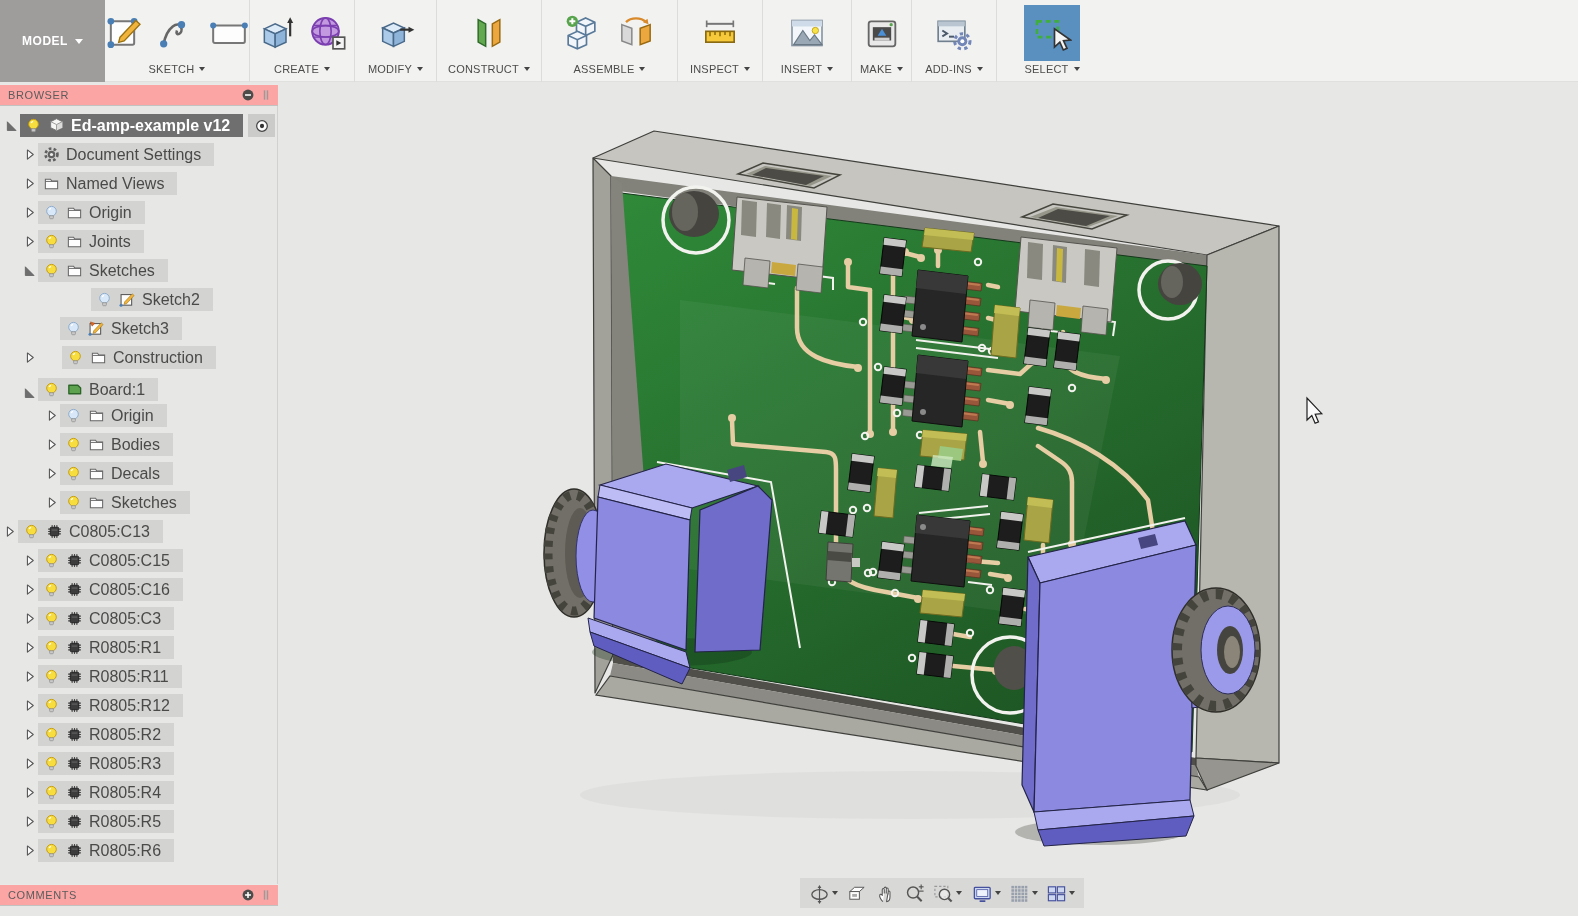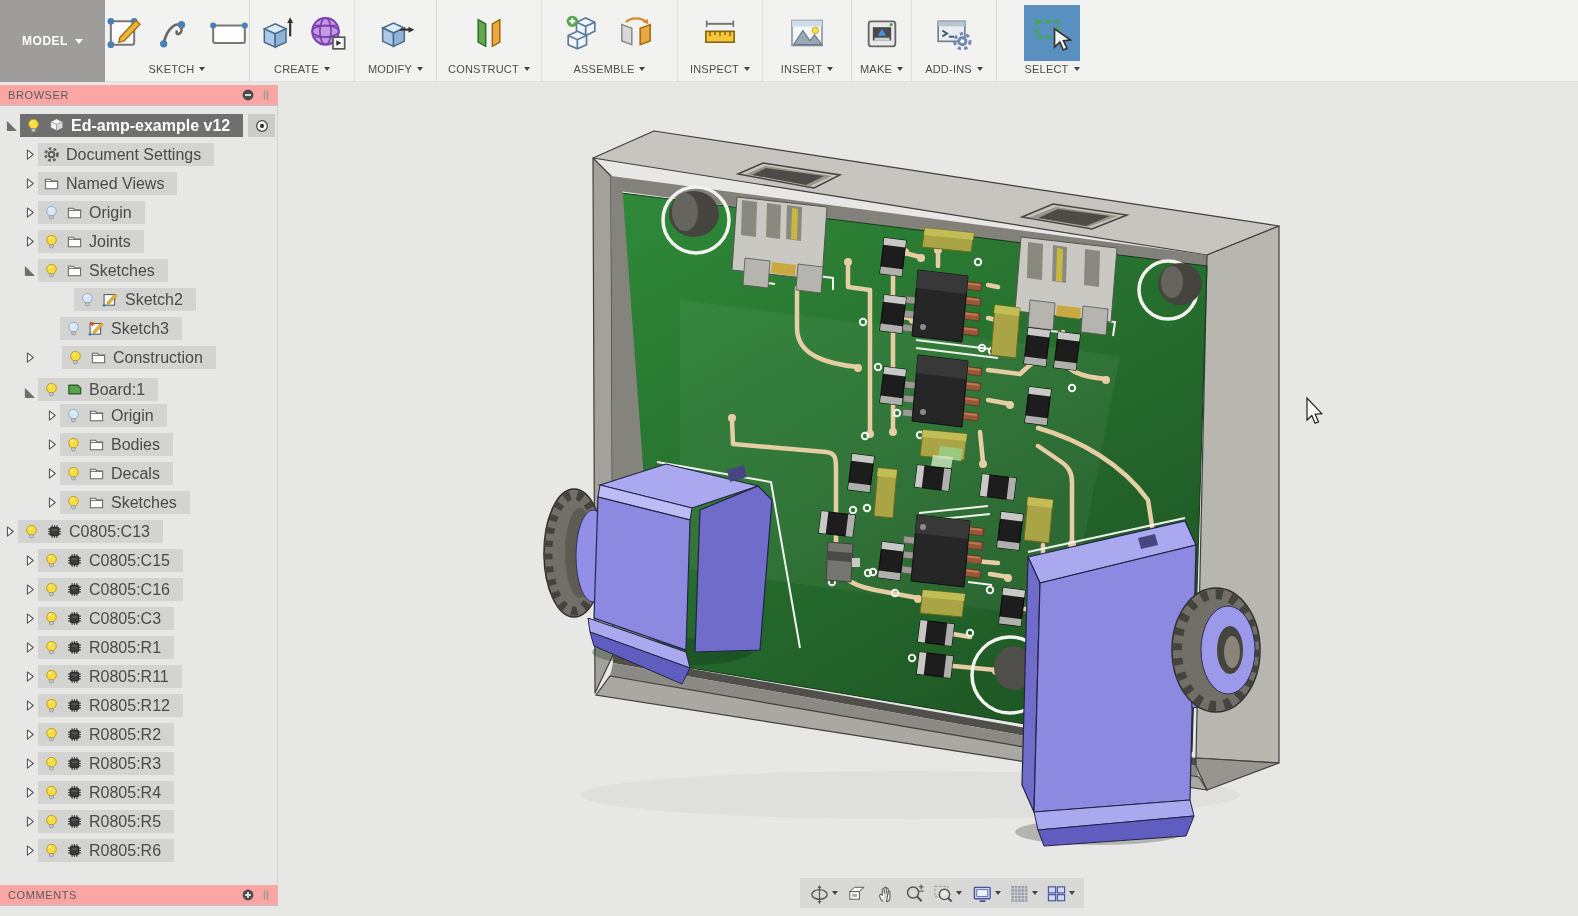--- a/index.html
+++ b/index.html
@@ -751,21 +751,21 @@
             </span>
             <span>
               <svg viewBox="0 0 18 18">
                 <path d="M2.5,4.5 h5.5 l1.3,1.8 h6.2 v8.2 h-13z" fill="#fdfdfd" stroke="#666" stroke-width="1.1"></path>
                 <path d="M2.5,6.8 h13" stroke="#666" stroke-width="1"></path>
               </svg>
             </span>
             <span>Sketches</span>
           </span>
         </div>
-        <div class="trow" style="padding-left: 56px;">
+        <div class="trow" style="padding-left: 56px; margin-left: 17px;">
           <span class="arrow-slot"></span>
           <span class="tag">
             <span>
               <svg viewBox="0 0 18 18">
                 <circle cx="9" cy="7.6" r="5.1" fill="#d9e8f8" stroke="#8aa9c9"></circle>
                 <path d="M6.6,6.4 a2.8,2.8 0 0,1 1.8,-1.8" stroke="#fff" stroke-width="1.2" fill="none"></path>
                 <path d="M7,12.4 h4 v2.2 a1,1 0 0 1 -1,1 h-2 a1,1 0 0 1 -1,-1z" fill="#c9c9c9" stroke="#8f8f8f" stroke-width=".8"></path>
               </svg>
             </span>
             <span>

